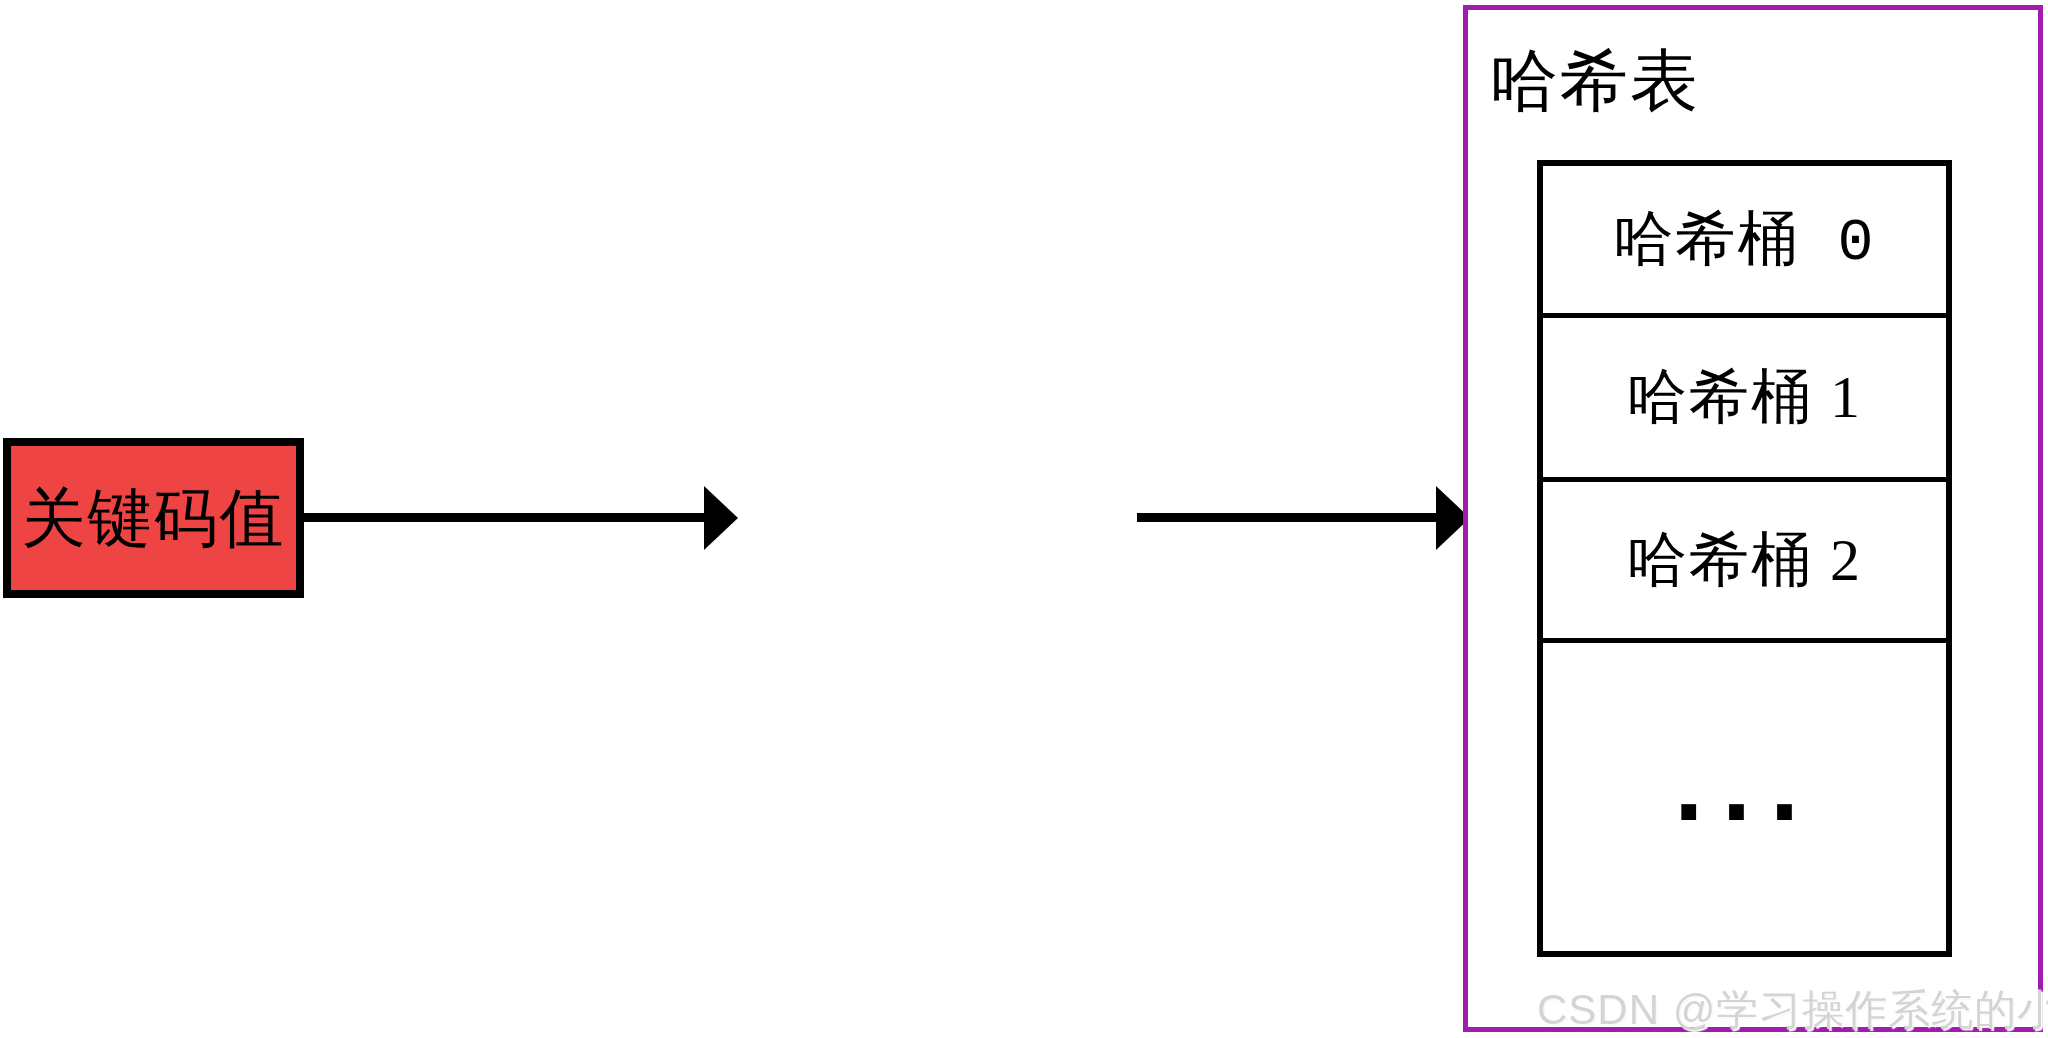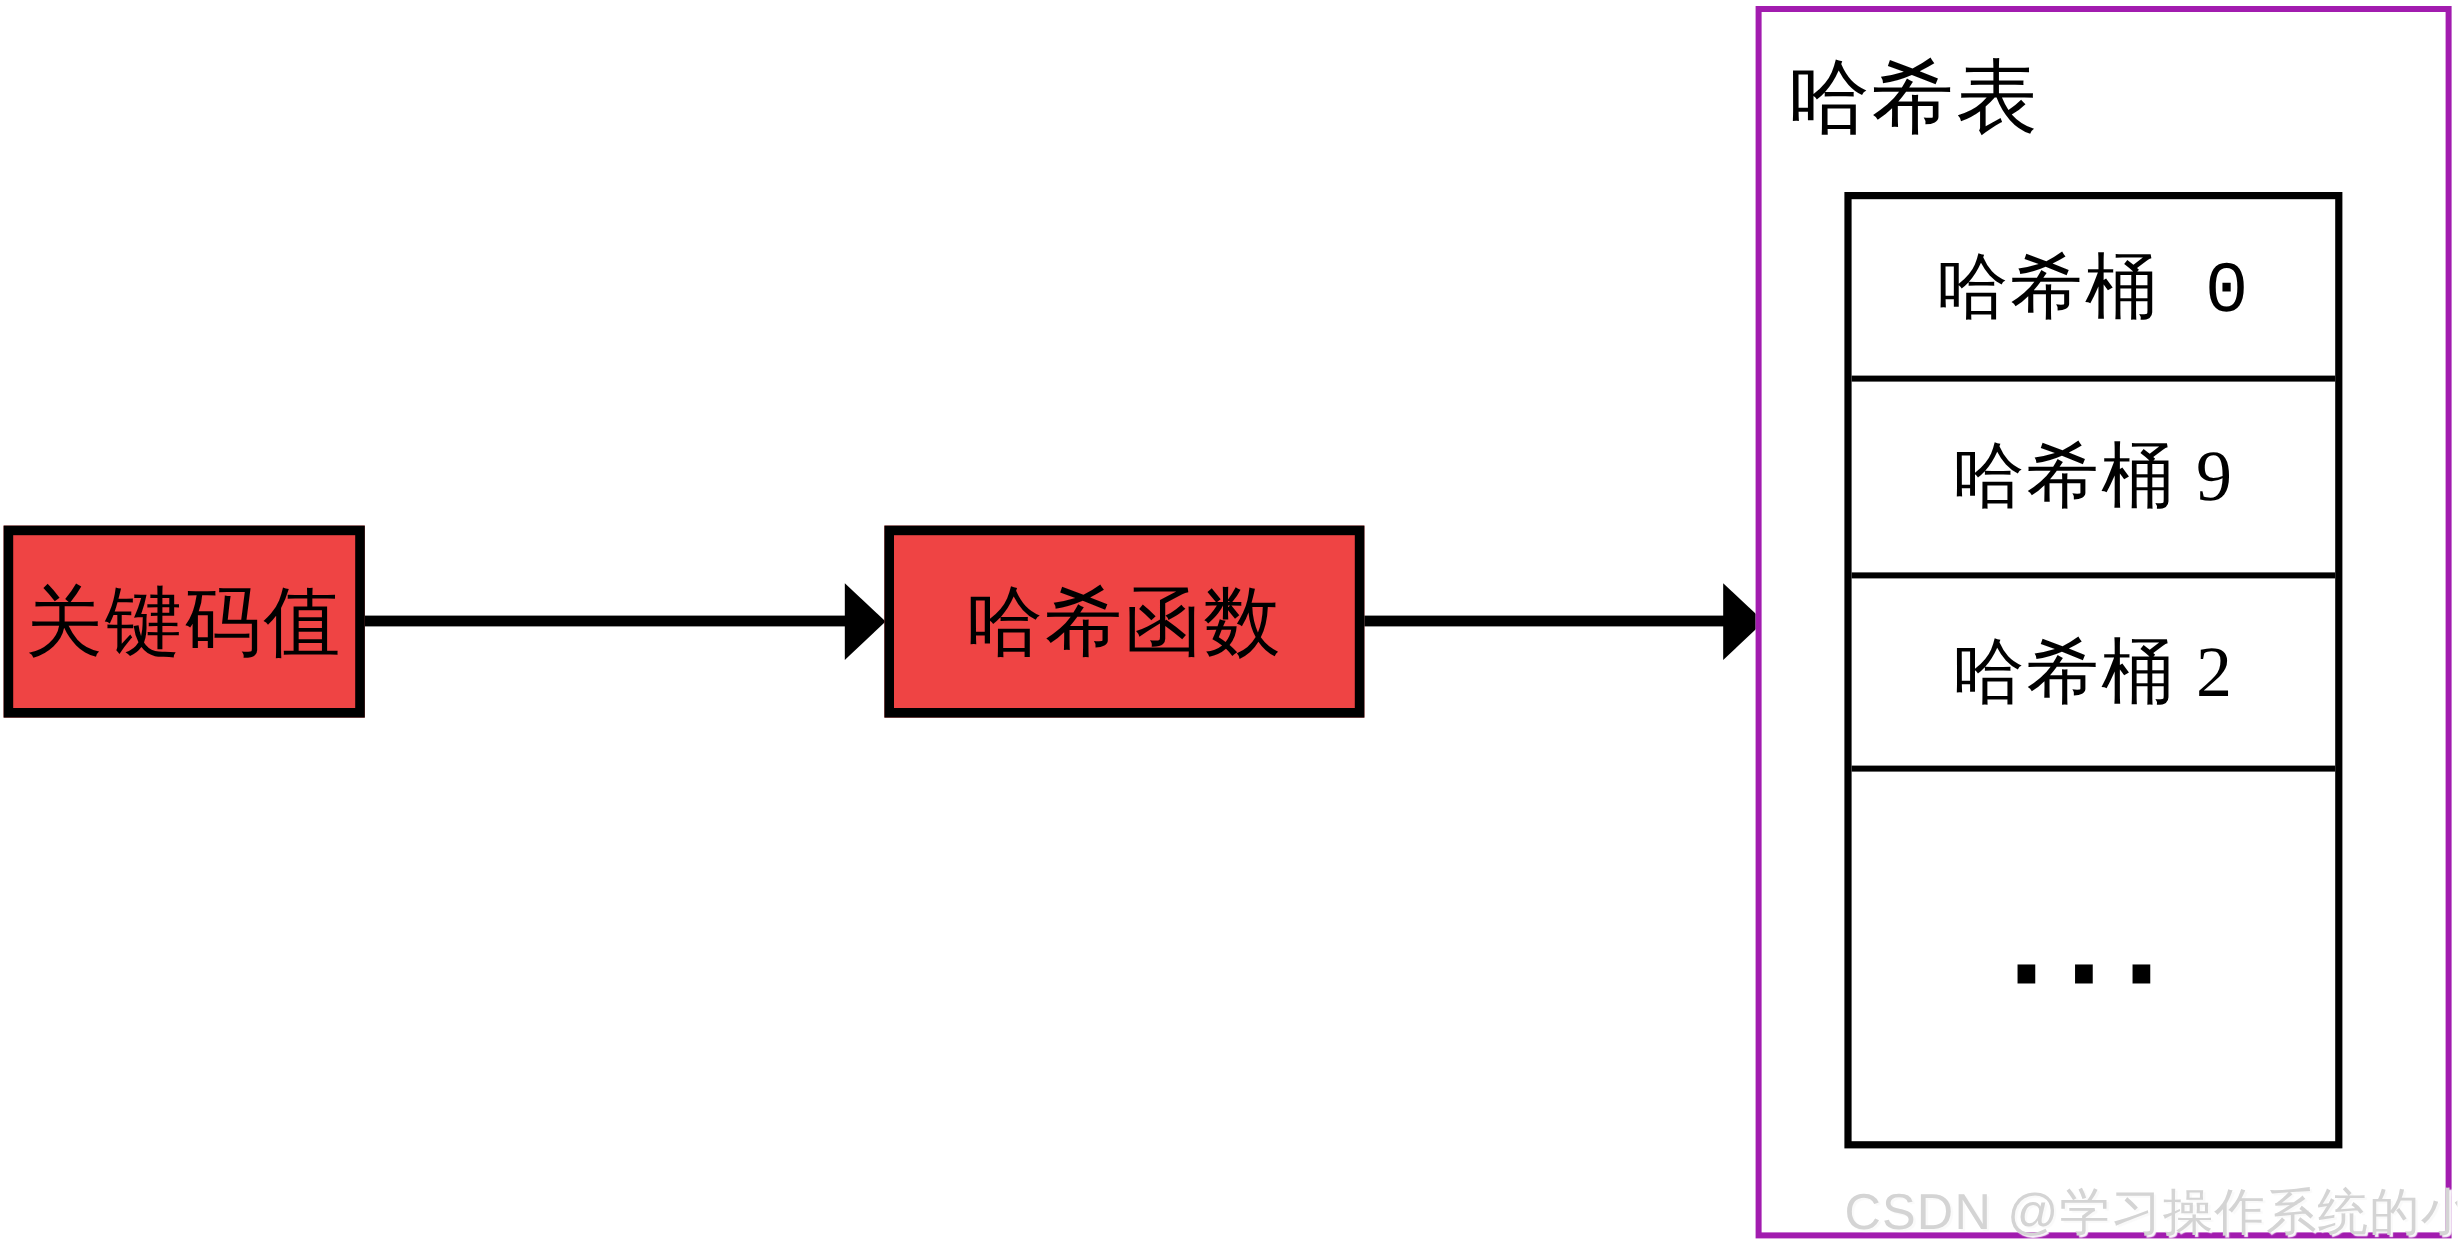--- a/index.html
+++ b/index.html
@@ -123,36 +123,33 @@
 
 <div id="canvas">
 
   <div id="key-box" class="node-box">
     <span>关键码值</span>
   </div>
 
   <div id="arrow1-line" class="arrow-line"></div>
   <div id="arrow1-head" class="arrow-head"></div>
 
-  <div id="func-box" class="node-box">
-    <span>哈希函数</span>
-  </div>
 
   <div id="arrow2-line" class="arrow-line"></div>
   <div id="arrow2-head" class="arrow-head"></div>
 
   <div id="hash-table-box">
     <div id="hash-table-title">哈希表</div>
 
     <div id="bucket-box">
       <div id="bucket-row-0" class="bucket-row">
         <span>哈希桶 0</span>
       </div>
       <div id="bucket-row-1" class="bucket-row">
-        <span>哈希桶 9</span>
+        <span>哈希桶 1</span>
       </div>
       <div id="bucket-row-2" class="bucket-row">
         <span>哈希桶 2</span>
       </div>
       <div id="ellipsis-row" class="bucket-row">
         <span id="ellipsis-text">···</span>
       </div>
     </div>
   </div>
 

